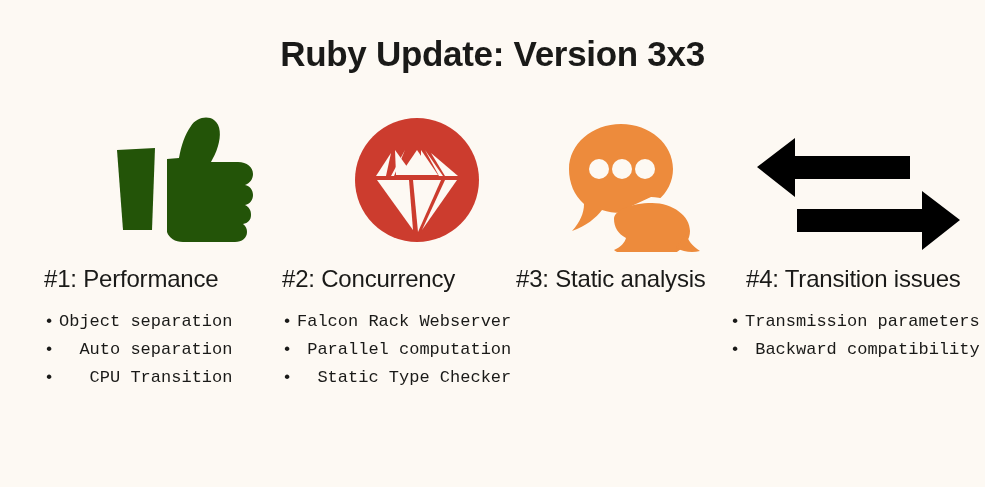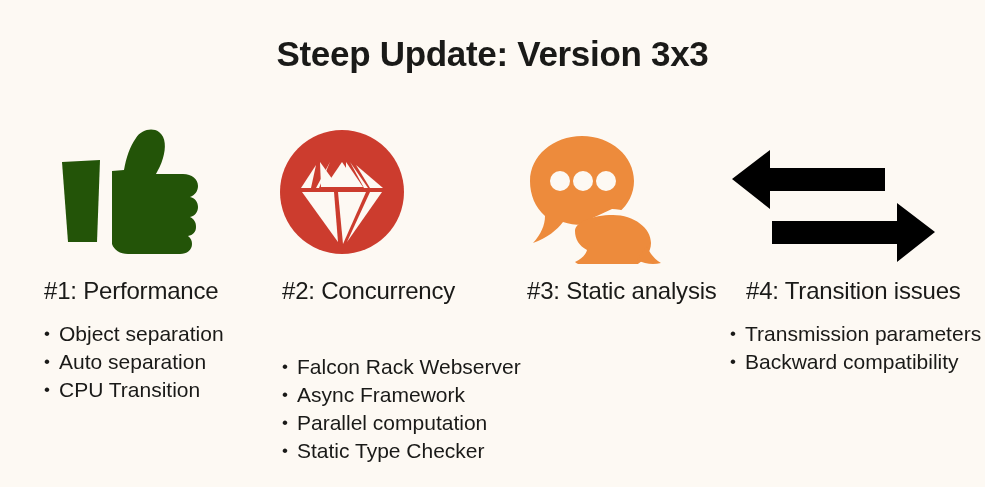--- a/index.html
+++ b/index.html
@@ -26,21 +26,22 @@
     text-align: center;
     font-family: "Liberation Sans", "DejaVu Sans", sans-serif;
     font-size: 35px;
     font-weight: 700;
     letter-spacing: -0.3px;
     color: #1a1a18;
     white-space: nowrap;
   }
   .column {
     position: absolute;
-    top: 124px;
+    top: 112px;
+    text-align: right;
   }
   .icon-wrap {
     position: relative;
     height: 140px;
   }
   .col-heading {
     position: absolute;
     top: 153px;
     font-family: "Liberation Sans", "DejaVu Sans", sans-serif;
     font-size: 24px;
@@ -50,60 +51,60 @@
     letter-spacing: -0.2px;
   }
   .bullets {
     position: absolute;
     top: 196px;
     margin: 0;
     padding: 0;
     list-style: none;
   }
   .bullets li {
-    font-family: Liberation Sans, sans-serif;
-    font-size: 21px;
+    font-family: Liberation Mono, monospace;
+    font-size: 17px;
     font-weight: 400;
     color: #1a1a18;
     line-height: 28px;
     white-space: nowrap;
     position: relative;
     padding-left: 15px;
   }
   .bullets li::before {
     content: "\2022";
     position: absolute;
     left: 0;
     top: 0;
     font-size: 17px;
     color: #1a1a18;
   }
 
   
   #col-1 { left: 42px;  width: 215px; }
   #col-2 { left: 272px; width: 225px; }
-  #col-3 { left: 508px; width: 200px; margin-left: 11px; }
+  #col-3 { left: 508px; width: 200px; }
   #col-4 { left: 722px; width: 240px; }
 
   #col-1 .col-heading { left: 2px; }
   #col-2 .col-heading { left: 10px; }
   #col-3 .col-heading { left: 8px; }
   #col-4 .col-heading { left: 24px; }
 
   #col-1 .bullets { left: 2px; }
-  #col-2 .bullets { left: 10px; margin-top: 33px; }
+  #col-2 .bullets { left: 10px; }
   #col-3 .bullets { left: 16px; }
   #col-4 .bullets { left: 8px; }
 </style>
 </head>
 <body>
 
 <div id="slide">
 
-  <div id="slide-title">Steep Update: Version 3x3</div>
+  <div id="slide-title">Ruby Update: Version 3x3</div>
 
   <div class="column" id="col-1">
     <div class="icon-wrap">
       <svg width="160" height="135" viewBox="0 0 160 135" aria-hidden="true">
 
         <polygon points="20,38 58,36 55,118 26,118" fill="#235408"></polygon>
 
         <path d="M70,47
                  L82,46
                  C84,34 88,22 94,14
@@ -148,21 +149,20 @@
 
           <polygon points="30,68 62,68 66,118"></polygon>
           <polygon points="66,68 94,68 71,120"></polygon>
           <polygon points="98,68 110,68 75,118"></polygon>
         </g>
       </svg>
     </div>
     <div class="col-heading">#2: Concurrency</div>
     <ul class="bullets">
       <li>Falcon Rack Webserver</li>
-      <li>Async Framework</li>
       <li>Parallel computation</li>
       <li>Static Type Checker</li>
     </ul>
   </div>
 
   <div class="column" id="col-3">
     <div class="icon-wrap">
       <svg width="150" height="140" viewBox="0 0 150 140" aria-hidden="true">
 
         <path d="M63,12

